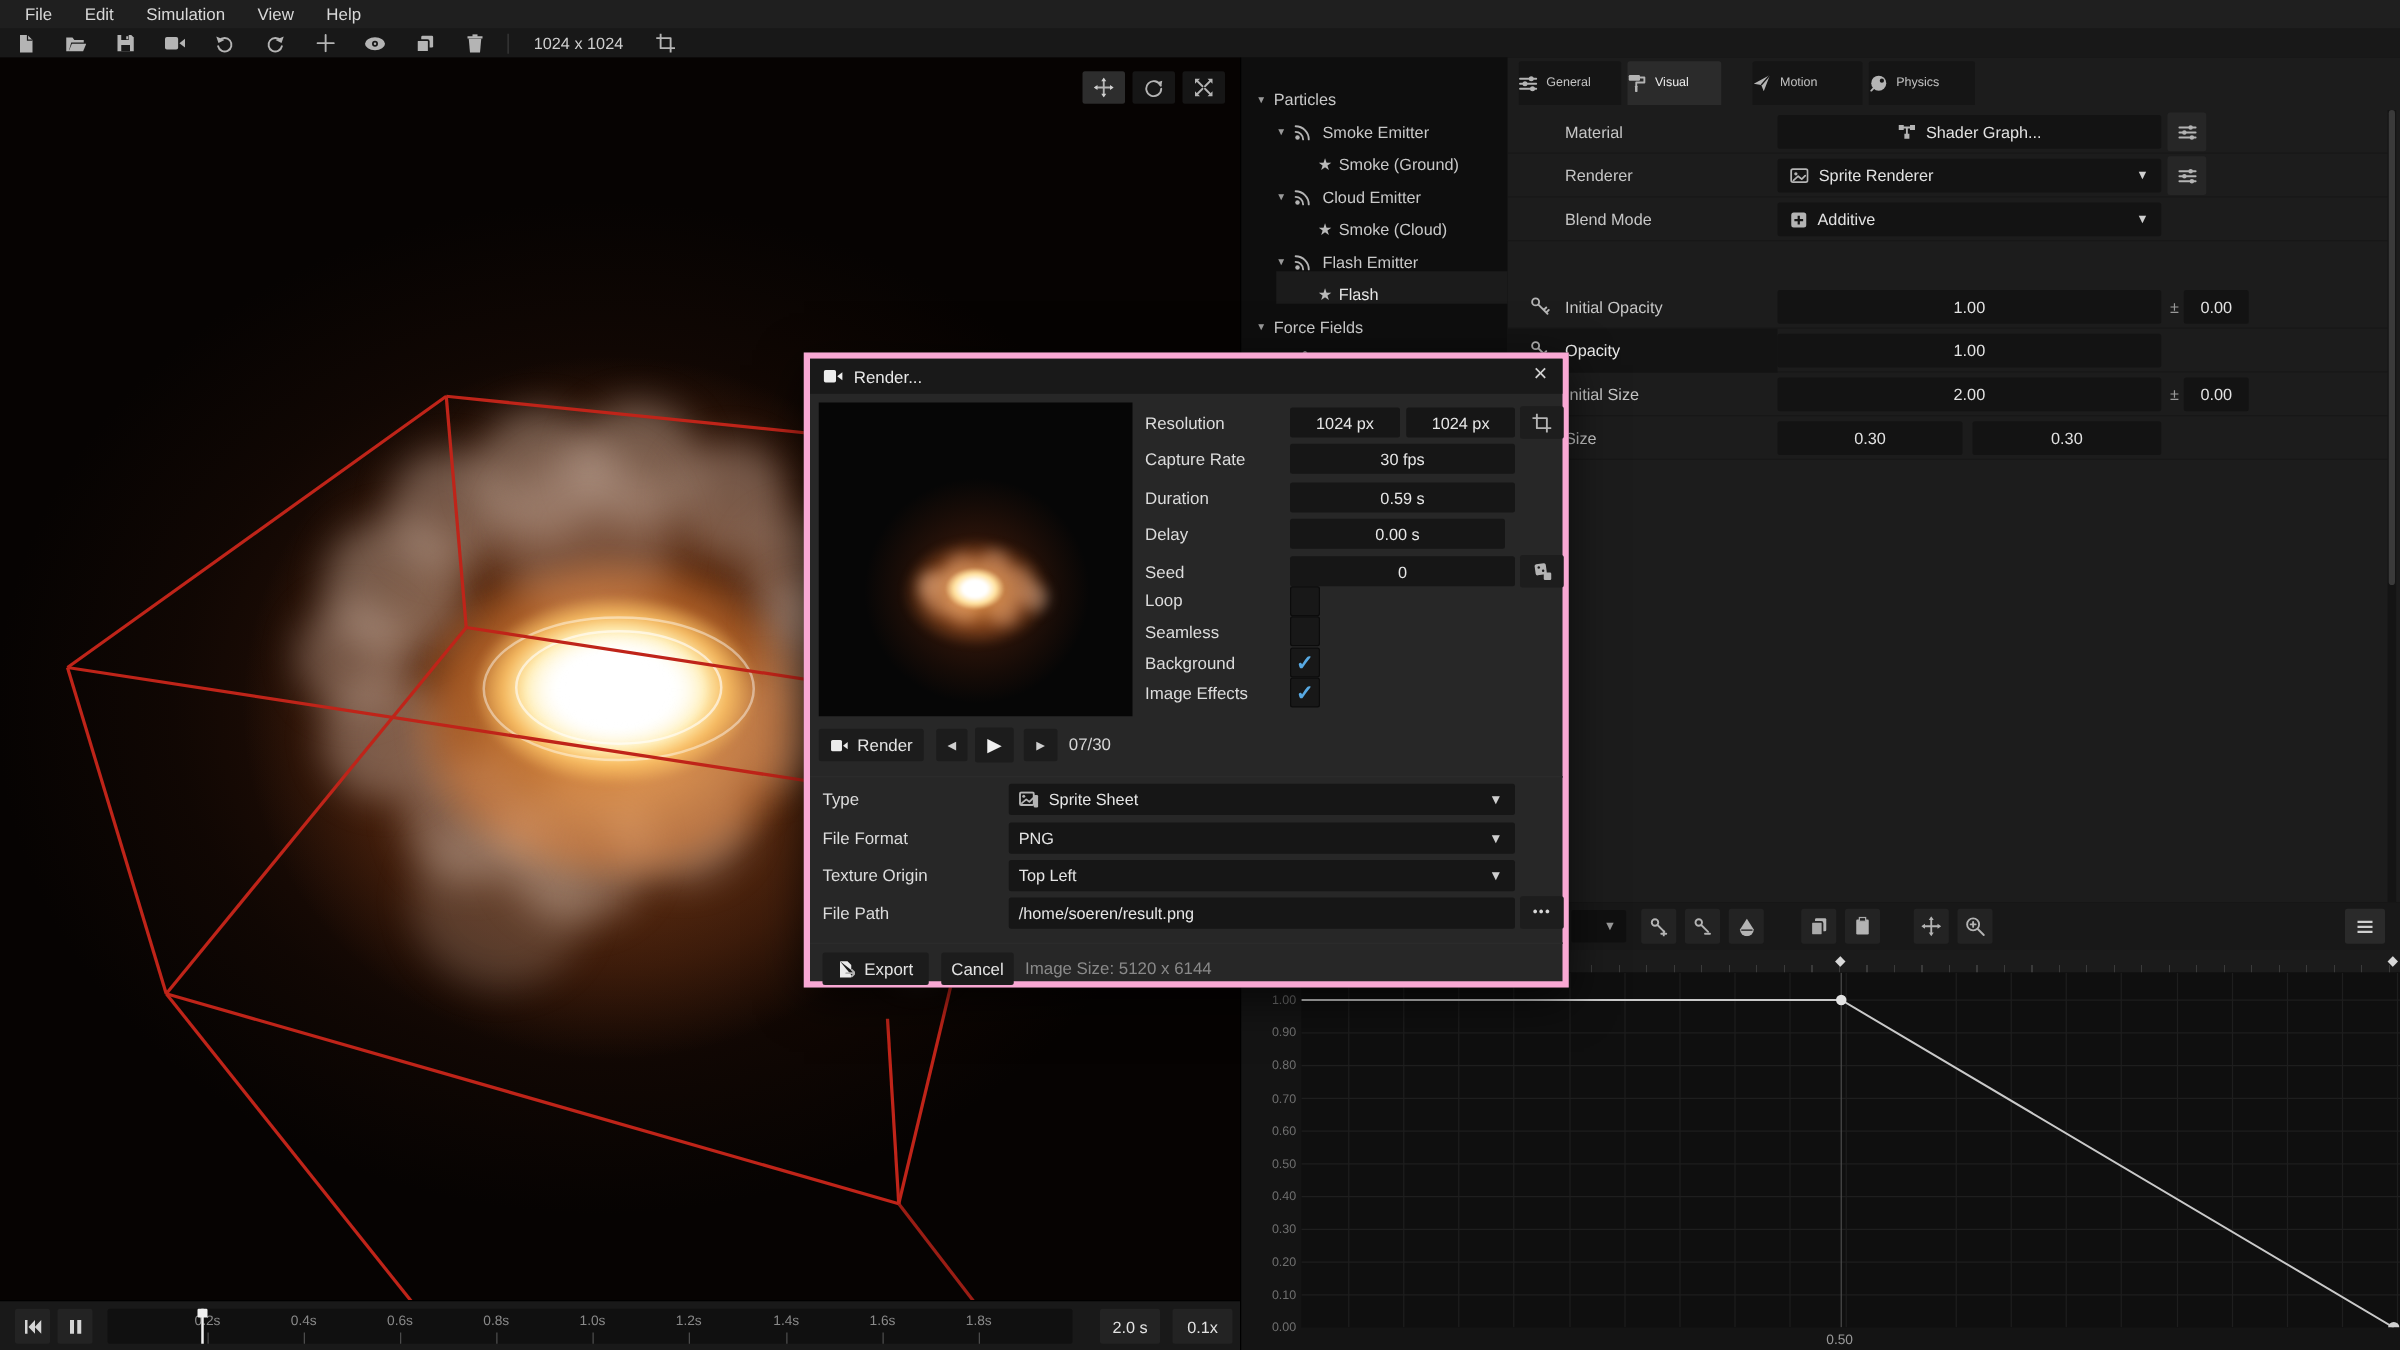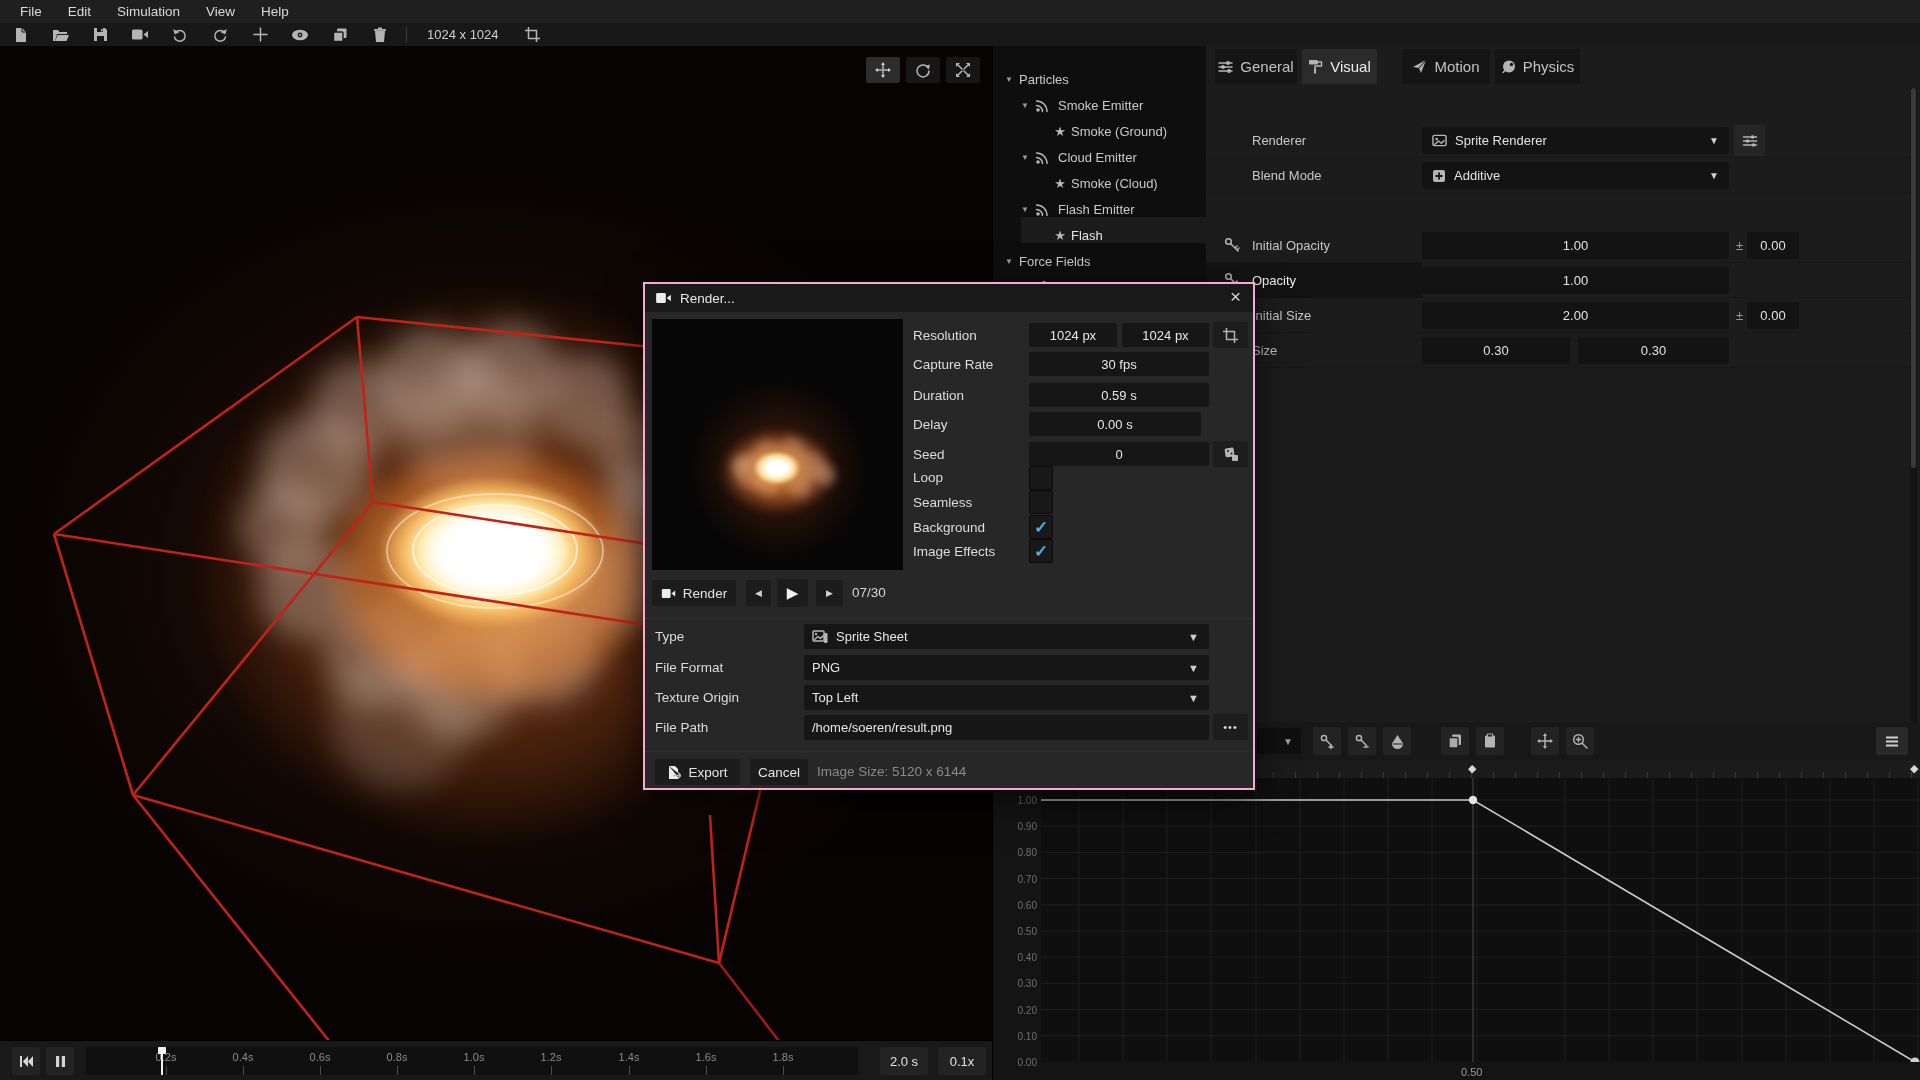--- a/index.html
+++ b/index.html
@@ -22,30 +22,30 @@
   .vpbtn{width:34px;height:26px;background:#161616;display:flex;align-items:center;justify-content:center;border-radius:2px}
   .vpbtn.active{background:#2d2d2d}
   
   #tree{left:992px;top:46px;width:214px;height:676px;background:#0e0e0e;border-left:1px solid #000}
   .trow{position:absolute;left:0;width:214px;height:26px;display:flex;align-items:center;color:#c9c9c9;font-size:13px}
   .trow .caret{font-size:8px;color:#9a9a9a;width:14px}
   .trow .star{font-size:13px;color:#b9b9b9;width:22px;text-align:center}
   .tsel{position:absolute;left:28px;right:0;height:26px;background:#1b1b1b}
   
   #props{left:1206px;top:46px;width:714px;height:676px;background:#1c1c1c}
-  .tab{position:absolute;top:3px;height:35px;background:#151515;color:#c2c2c2;display:flex;align-items:center;justify-content:center;gap:7px;font-size:15px;border-radius:2px 2px 0 0}
+  .tab{position:absolute;top:3px;height:35px;background:#151515;color:#c2c2c2;display:flex;align-items:center;gap:7px;font-size:10px;border-radius:2px 2px 0 0}
   .tab.active{background:#2b2b2b;color:#ececec}
   .prow{position:absolute;left:0;width:704px;height:35px;border-bottom:1px solid #171717}
   .plabel{position:absolute;left:46px;top:0;height:35px;display:flex;align-items:center;color:#c6c6c6;font-size:13px}
   .pkey{position:absolute;left:18px;top:9px}
   .pfield{position:absolute;top:4px;height:27px;background:#131313;border-radius:2px;color:#e2e2e2;display:flex;align-items:center;justify-content:center;font-size:13px}
   .sliders-btn{position:absolute;left:528px;top:2px;width:31px;height:31px;background:#262626;border-radius:2px;display:flex;align-items:center;justify-content:center}
   .ddarrow{position:absolute;right:10px;color:#cfcfcf;font-size:10px}
   
-  #dialog{left:643px;top:282px;width:612px;height:508px;background:#272727;z-index:40;box-shadow:0 10px 34px rgba(0,0,0,.65);border:2px solid #f9a8d4}
+  #dialog{left:643px;top:282px;width:612px;height:508px;background:#272727;z-index:40;box-shadow:0 10px 34px rgba(0,0,0,.65);border:5px solid #f9a8d4}
   #dlg-title{position:absolute;left:0;top:0;width:100%;height:28px;background:#191919;display:flex;align-items:center;padding-left:10px;gap:8px;color:#e8e8e8;font-size:13.5px}
   .dlabel{position:absolute;color:#dcdcdc;font-size:13.5px}
   .dfield{position:absolute;height:24px;background:#161616;border-radius:2px;color:#e6e6e6;display:flex;align-items:center;justify-content:center;font-size:13px}
   .dside{position:absolute;width:35px;height:26px;background:#1d1d1d;border-radius:2px;display:flex;align-items:center;justify-content:center}
   .dcheck{position:absolute;width:24px;height:24px;background:#181818;border:1px solid #0c0c0c;border-radius:2px;display:flex;align-items:center;justify-content:center;color:#57a9e2;font-size:17px;font-weight:bold}
   .ddrop{position:absolute;left:159px;width:405px;height:25px;background:#161616;border-radius:2px;display:flex;align-items:center;padding-left:8px;gap:8px;color:#e6e6e6;font-size:13px}
   .dbtn{position:absolute;height:26px;background:#1c1c1c;border-radius:2px;display:flex;align-items:center;justify-content:center;gap:7px;color:#e3e3e3;font-size:13.5px}
   .dsep{position:absolute;left:0;width:100%;height:1px;background:#1a1a1a;border-bottom:1px solid #303030}
   
   #bottombar{left:0;top:1040px;width:992px;height:40px;background:#191919;border-top:1px solid #000}
@@ -314,20 +314,40 @@
   </div>
   <div class="tab" style="left:289px;width:85px">
     <svg width="15" height="15" viewBox="0 0 15 15">
         <circle class="ico-fill" cx="8" cy="7.5" r="6"></circle>
         <circle cx="10.5" cy="5.5" r="1.7" fill="#151515"></circle>
         <path class="ico" d="M2 13.5C4 12 5 10.5 5.5 8.5"></path>
       </svg>
     <span>Physics</span>
   </div>
 
+  <div class="prow" style="top:42px">
+    <span class="plabel">Material</span>
+    <div class="pfield" style="left:216px;width:307px;gap:8px">
+      <svg width="15" height="13" viewBox="0 0 15 13">
+          <path class="ico" d="M3 3h9M7.5 3v6"></path>
+          <rect class="ico-fill" x="1" y="1" width="4" height="4"></rect>
+          <rect class="ico-fill" x="10" y="1" width="4" height="4"></rect>
+          <rect class="ico-fill" x="5.5" y="8" width="4" height="4"></rect>
+        </svg>
+      <span>Shader Graph...</span>
+    </div>
+    <div class="sliders-btn">
+      <svg width="16" height="14" viewBox="0 0 15 14">
+          <path class="ico" d="M1 3h13M1 7h13M1 11h13"></path>
+          <circle class="ico-fill" cx="10" cy="3" r="1.8"></circle>
+          <circle class="ico-fill" cx="5" cy="7" r="1.8"></circle>
+          <circle class="ico-fill" cx="11" cy="11" r="1.8"></circle>
+        </svg>
+    </div>
+  </div>
 
   <div class="prow" style="top:77px">
     <span class="plabel">Renderer</span>
     <div class="pfield" style="left:216px;width:307px;justify-content:flex-start;padding-left:10px;gap:8px">
       <svg width="15" height="13" viewBox="0 0 16 13">
           <rect class="ico" x="1" y="1" width="14" height="11" rx="1.5"></rect>
           <circle class="ico-fill" cx="5" cy="5" r="1.4"></circle>
           <path class="ico" d="M3 10.5 7 7l3 2.5 3-3"></path>
         </svg>
       <span>Sprite Renderer</span>

